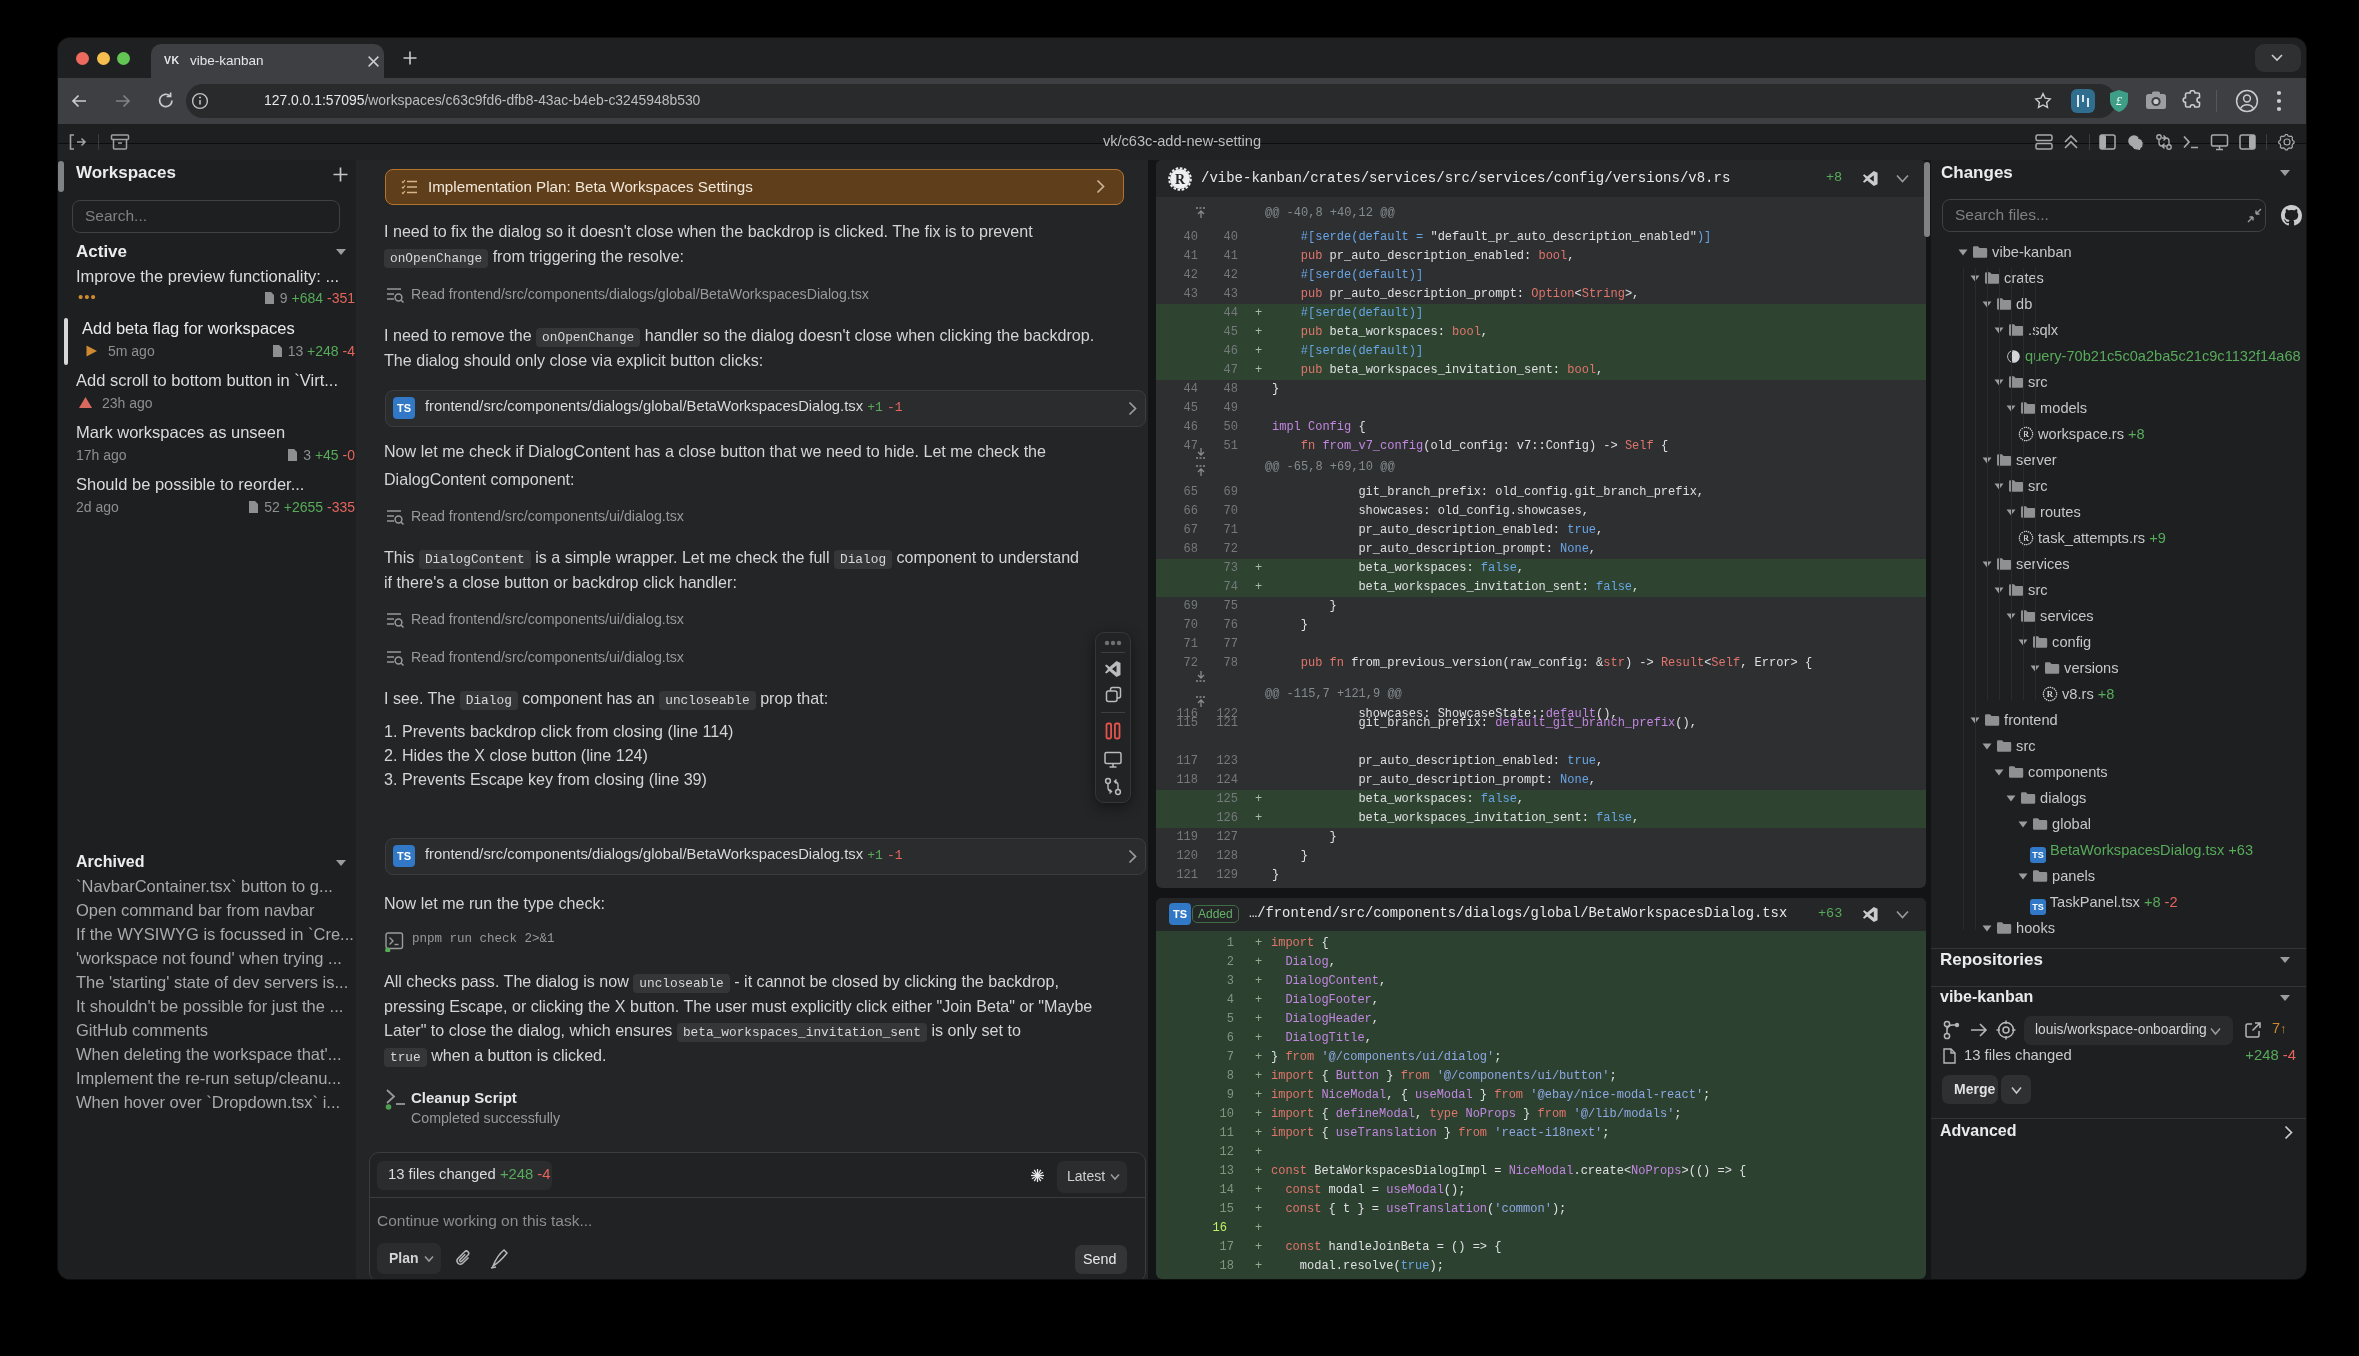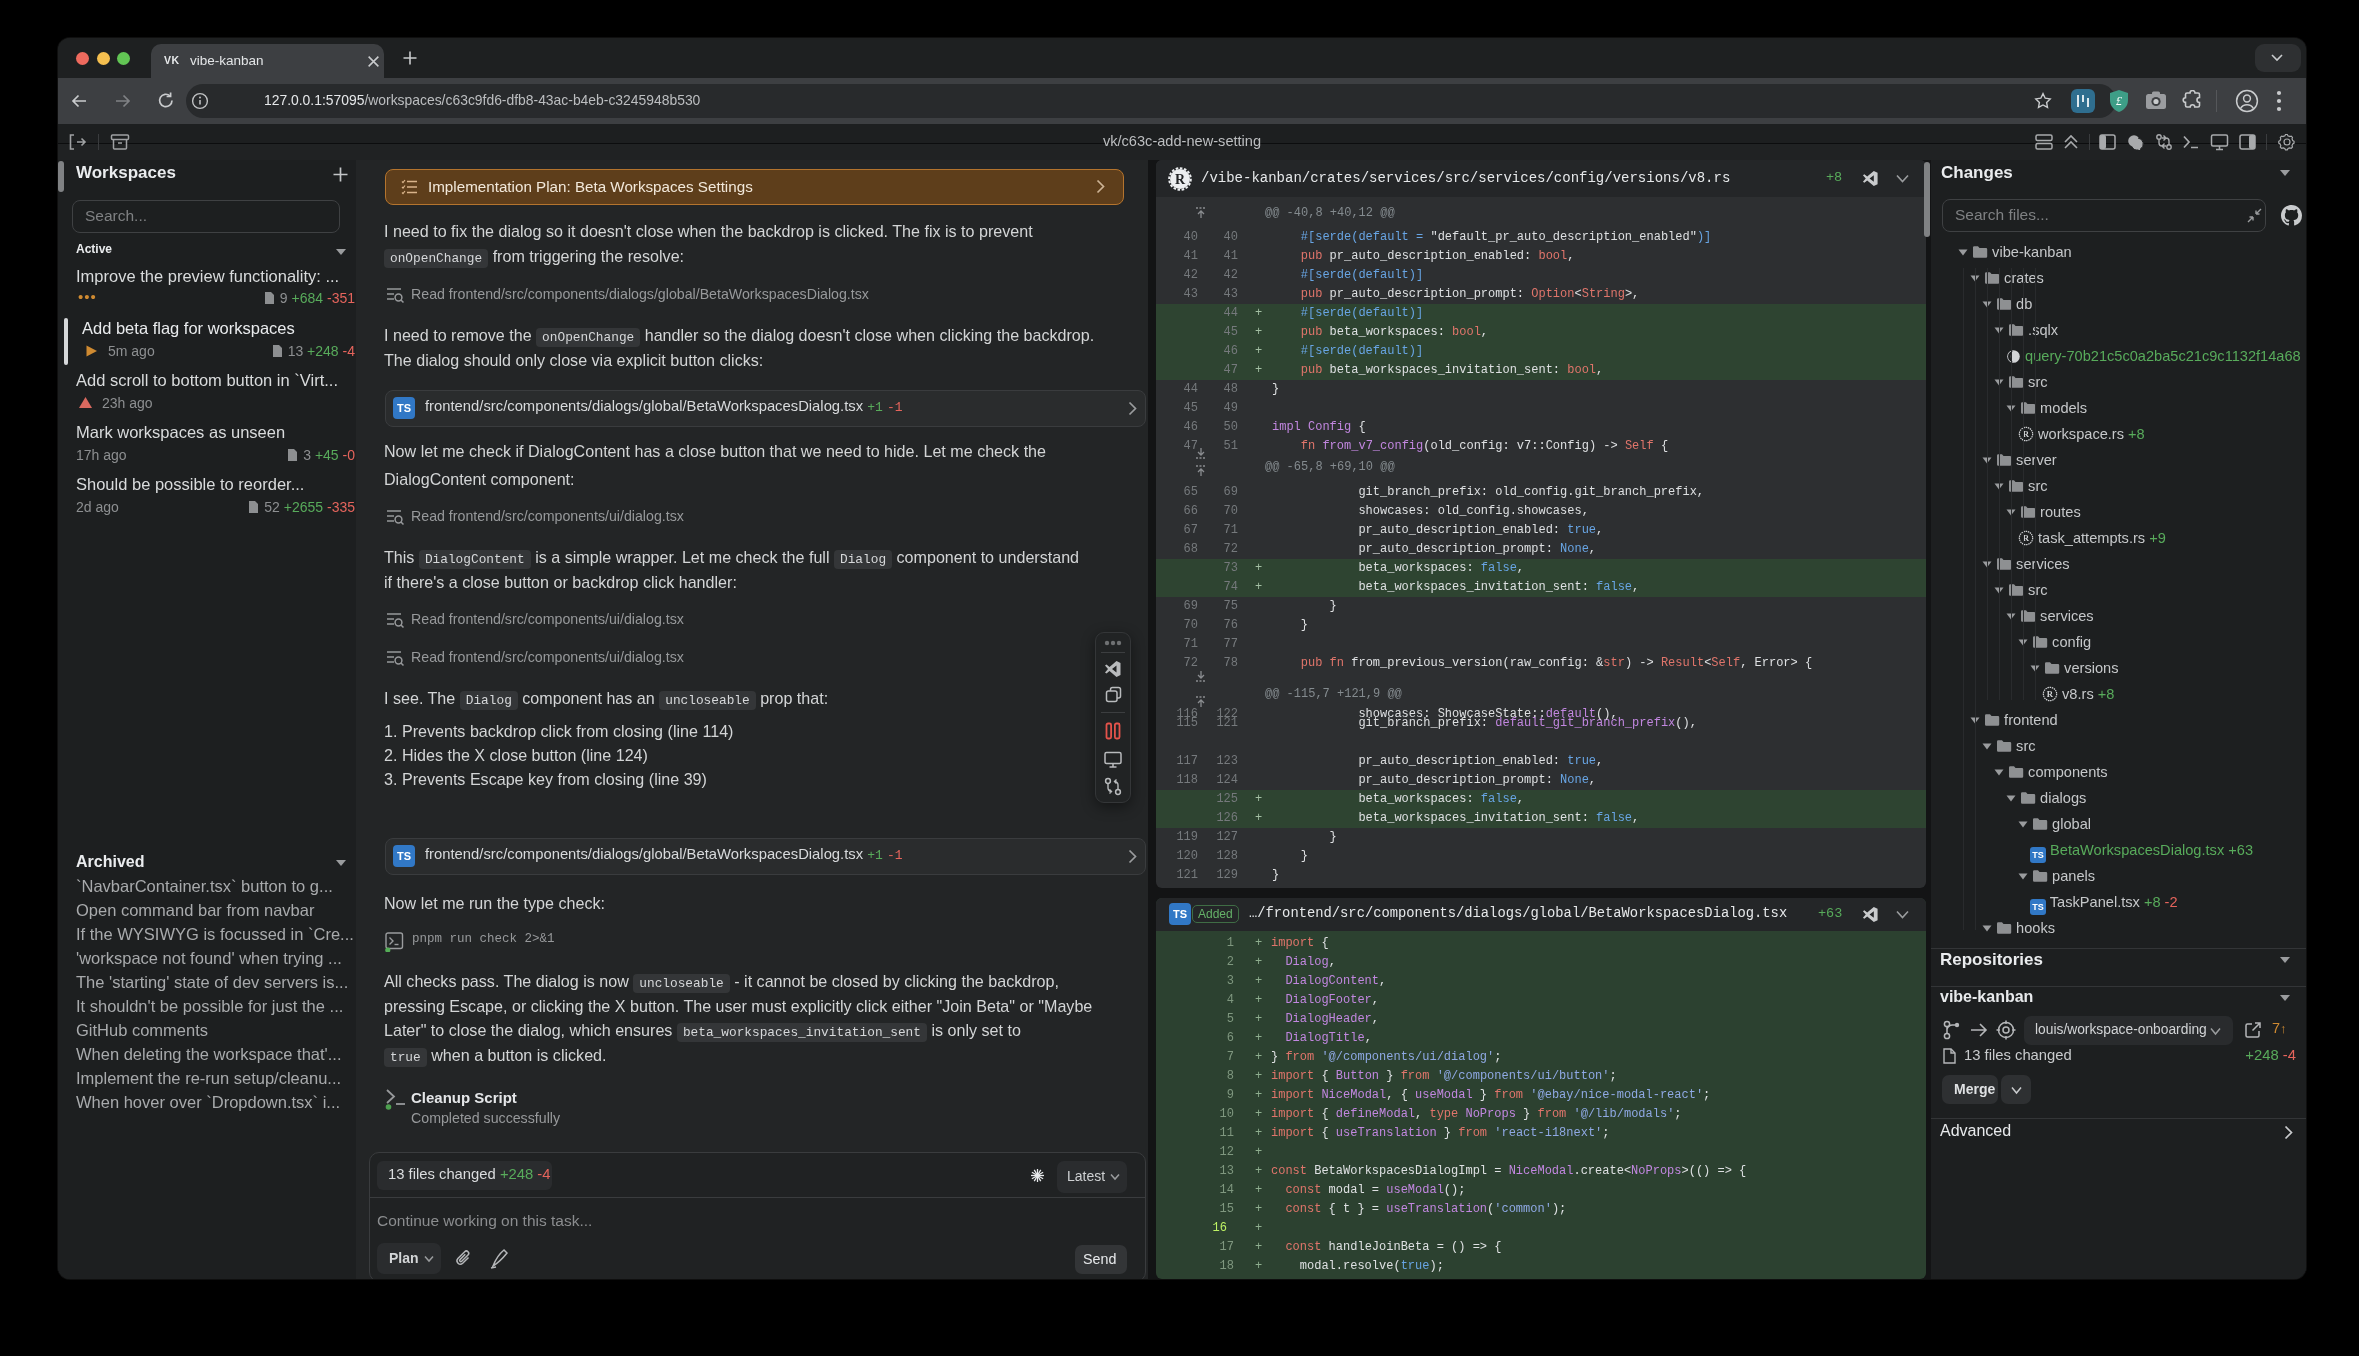--- a/index.html
+++ b/index.html
@@ -164,21 +164,21 @@
       </svg>
 </div>
 <div class="sidebar">
 <div class="a" style="left:0;top:1px;width:6px;height:31px;background:#808284;border-radius:3px"></div>
 <span class="t h1" style="left:18px;top:3px">Workspaces</span>
 <svg class="a" style="left:274px;top:6px" width="17" height="17" viewBox="0 0 17 17">
         <path d="M8.5 1.5 V15.5 M1.5 8.5 H15.5" stroke="#c3c5c7" stroke-width="1.7"></path>
       </svg>
 <div class="a" style="left:14px;top:40px;width:268px;height:33px;border:1px solid #3f4143;border-radius:8px"></div>
 <span class="t" style="left:27px;top:47px;font-size:15.5px;color:#7f8183">Search...</span>
-<span class="t h1" style="left:18px;top:82px;font-size:12px">Active</span>
+<span class="t h1" style="left:18px;top:82px;font-size:17px">Active</span>
 <span class="a caret" style="left:278px;top:89px"></span>
 <span class="t item" style="left:18px;top:107px">Improve the preview functionality: ...</span>
 <span class="t" style="left:20px;top:128px;font-size:15px;color:#cf8a31;letter-spacing:1px">•••</span>
 <span class="t meta" style="right:10px;top:130px"><svg style="display:inline;vertical-align:-2px" width="13" height="14" viewBox="0 0 13 14">
           <path d="M2 1 h6 l3 3 v9 H2 Z" fill="#8d8f91"></path>
         </svg> 9 <span class="green">+684</span> <span class="red">-351</span></span>
 <div class="a" style="left:6px;top:158px;width:4px;height:47px;background:#d6d8da;border-radius:2px"></div>
 <span class="t item" style="left:24px;top:159px;color:#e9ebed">Add beta flag for workspaces</span>
 <svg class="a" style="left:27px;top:184px" width="13" height="14" viewBox="0 0 13 14">
         <path d="M1.5 1.5 L12 7 L1.5 12.5 Z" fill="#cf8a31"></path>
@@ -653,18 +653,18 @@
       </svg>
 <span class="t" style="left:33px;top:887px;font-size:14.8px;color:#c9cbcd">13 files changed</span>
 <span class="t" style="right:10px;top:887px;font-size:14.8px"><span class="green">+248</span> <span class="red">-4</span></span>
 <div class="a" style="left:11px;top:915px;width:56px;height:29px;background:#2e3032;border-radius:7px"></div>
 <span class="t" style="left:23px;top:921px;font-size:14px;font-weight:bold;color:#dfe1e3">Merge</span>
 <div class="a" style="left:70px;top:915px;width:30px;height:29px;background:#2e3032;border-radius:7px"></div>
 <svg class="a" style="left:80px;top:926px" width="11" height="9" viewBox="0 0 11 9">
         <path d="M1 1.5 L5.5 7 L10 1.5" stroke="#c9cbcd" stroke-width="1.5" fill="none"></path>
       </svg>
 <div class="a" style="left:0;top:958px;width:375px;height:1px;background:#333537"></div>
-<span class="t" style="left:9px;top:962px;font-size:16px;font-weight:normal;color:#e8eaec">Advanced</span>
+<span class="t" style="left:9px;top:962px;font-size:16px;font-weight:bold;color:#e8eaec">Advanced</span>
 <svg class="a" style="left:353px;top:965px" width="9" height="15" viewBox="0 0 9 15">
         <path d="M1.5 1.5 L7.5 7.5 L1.5 13.5" stroke="#c9cbcd" stroke-width="1.7" fill="none"></path>
       </svg>
 </div>
 <div class="a" style="left:1866px;top:124px;width:6px;height:75px;background:#808284;border-radius:3px"></div>
 </div>
 </body></html>

